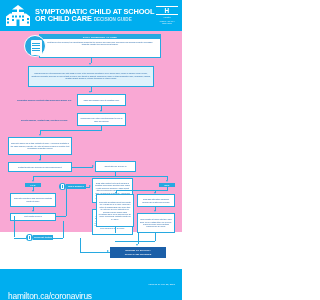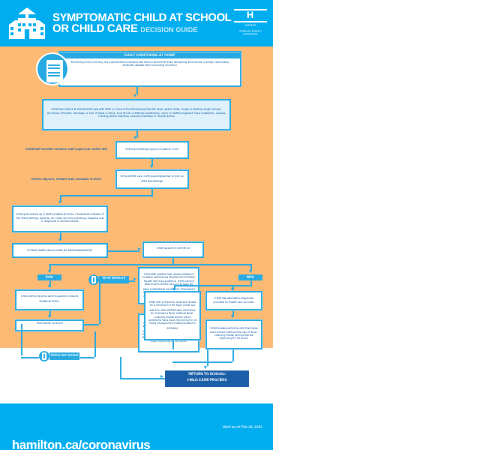--- a/index.html
+++ b/index.html
@@ -2,21 +2,21 @@
 <html><head>
 <meta charset="utf-8">
 <style>
   html,body{margin:0;padding:0;}
   body{
     width:182px;height:300px;overflow:hidden;
     background:#ffffff;
     font-family:"Liberation Sans","DejaVu Sans",sans-serif;
     -webkit-font-smoothing:antialiased;
   }
-  .page{position:relative;width:182px;height:232px;background:#fdba74;}
+  .page{position:relative;width:182px;height:232px;background:#f9a8d4;}
 
   
   .header{
     position:absolute;left:0;top:0;width:182px;height:31px;
     background:#00AEEF;display:flex;align-items:center;
   }
   .school-icon{width:26px;height:24px;margin-left:5px;flex:0 0 auto;}
   .hdr-text{margin-left:4px;flex:1 1 auto;line-height:1.02;}
   .hdr-l1{
     color:#fff;font-weight:bold;font-size:7.4px;letter-spacing:-0.15px;
@@ -116,21 +116,21 @@
     display:flex;align-items:center;justify-content:center;padding:0 2px;
     box-sizing:border-box;
   }
 
   
   .footer{
     position:absolute;left:0;top:269px;width:182px;height:31px;background:#00AEEF;
     display:flex;align-items:center;
   }
   .footer .url{
-    margin-left:8px;color:#fff;font-weight:bold;font-size:8.4px;
+    margin-left:8px;color:#fff;font-weight:normal;font-size:8.4px;
     letter-spacing:-0.2px;flex:1 1 auto;margin-top:23px;
   }
   .footer .stamp{
     margin-right:7px;color:#BCE8FB;font-size:2.4px;font-weight:bold;
     text-align:right;flex:0 0 auto;
   }
 </style>
 </head>
 <body>
 

